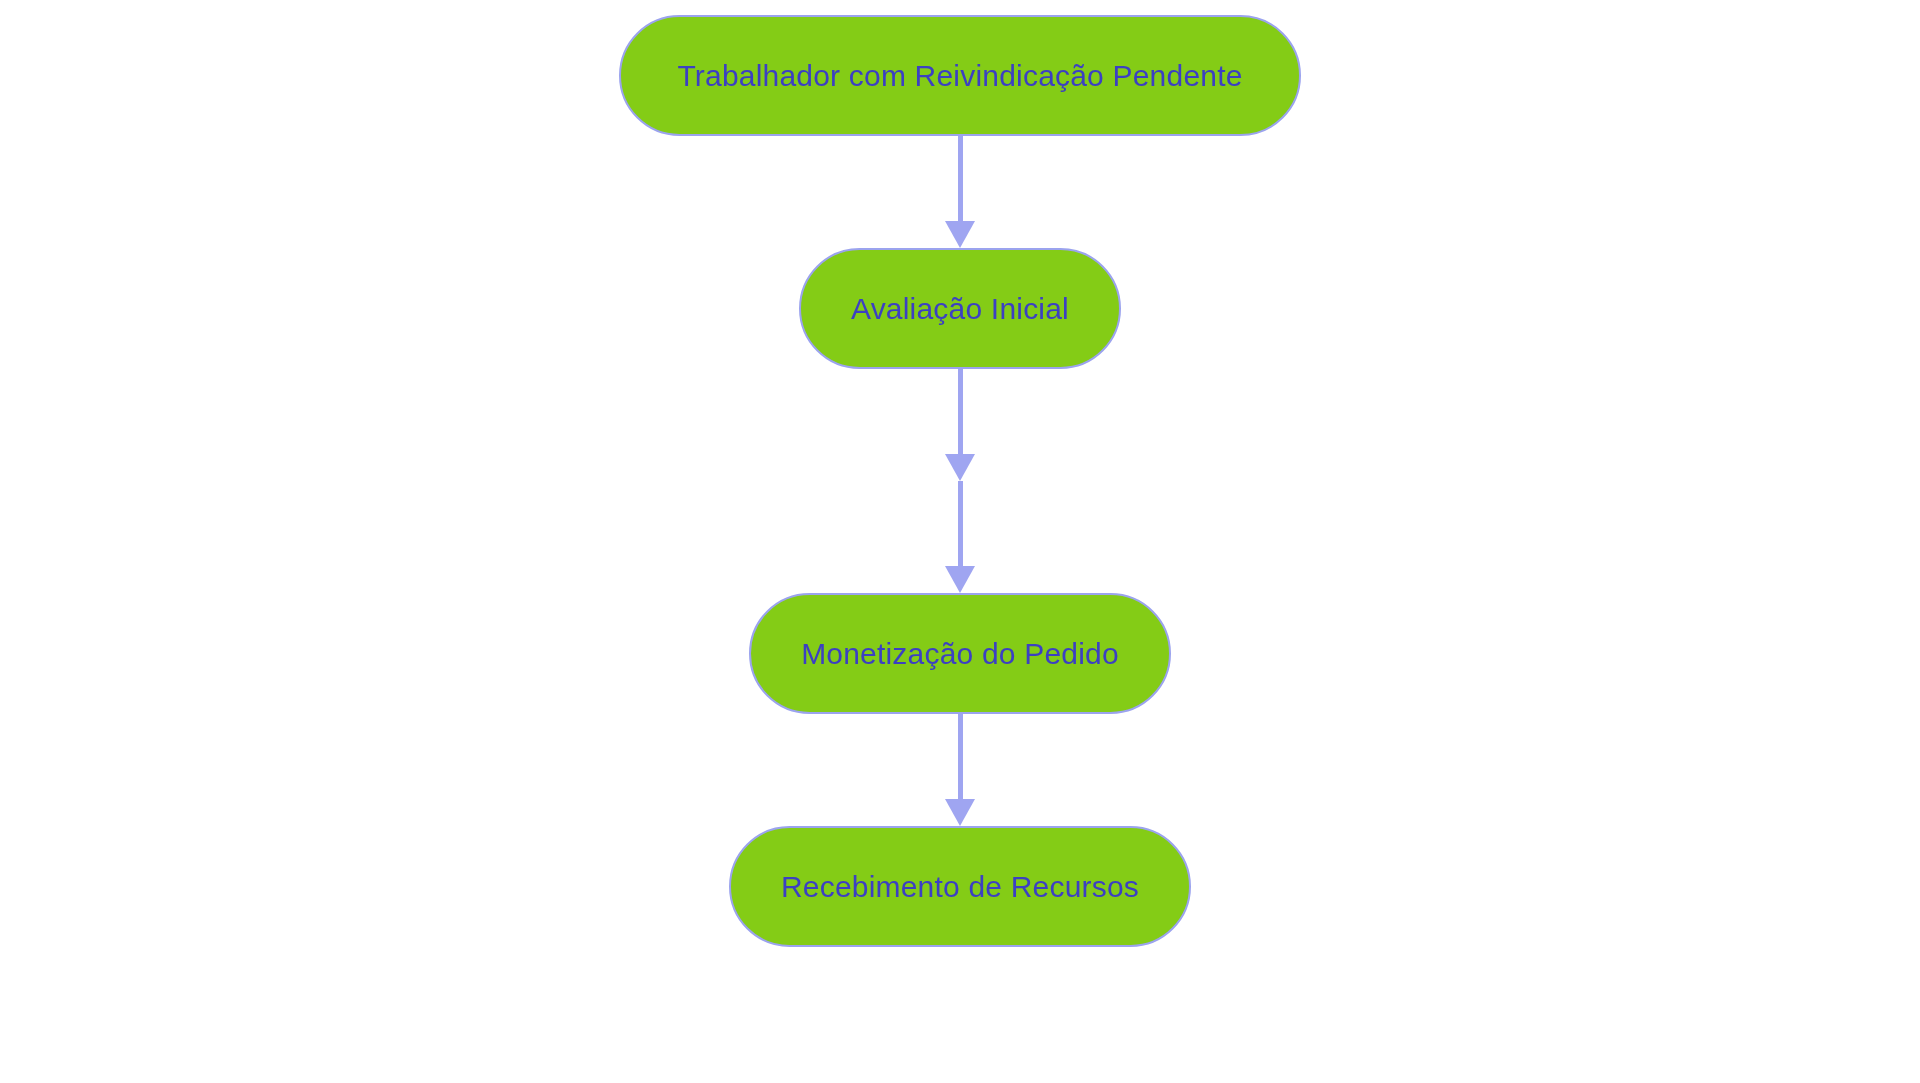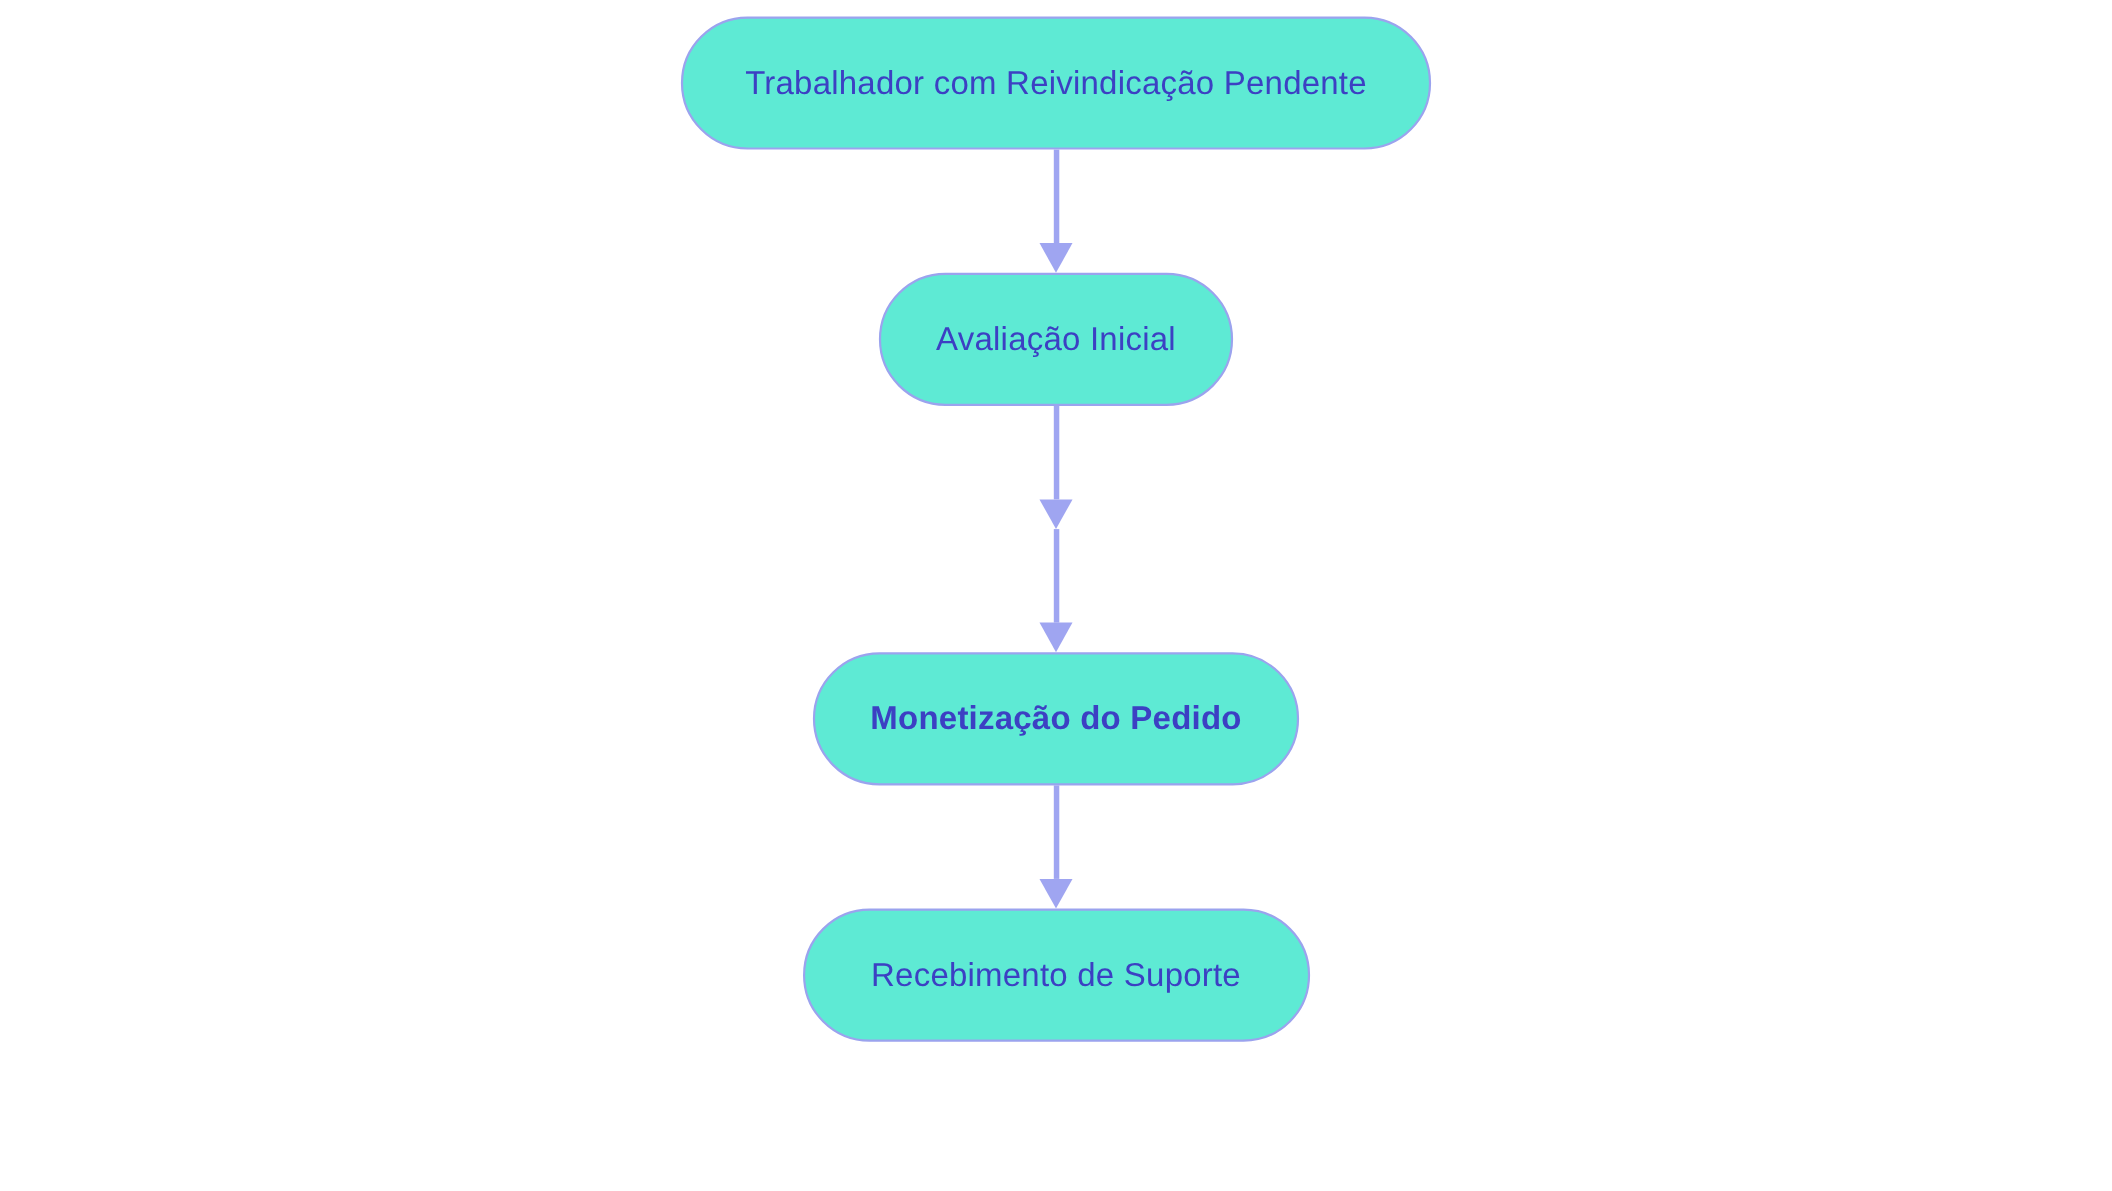--- a/index.html
+++ b/index.html
@@ -19,36 +19,36 @@
     box-sizing: border-box;
     padding-top: 15px;
     display: flex;
     flex-direction: column;
     align-items: center;
   }
   .node {
     flex: 0 0 auto;
     height: 121px;
     box-sizing: border-box;
-    background: #5eead4;
+    background: #84cc16;
     border: 2px solid #9ba3ee;
     border-radius: 60.5px;
     display: flex;
     align-items: center;
     justify-content: center;
     padding: 0 50px;
     color: #3c40c3;
     font-size: 30px;
     letter-spacing: 0.2px;
     white-space: nowrap;
   }
   .node.wide   { min-width: 682px; }
   .node.n2     { min-width: 304px; }
   .node.n3     { min-width: 353px; }
-  .node.n4     { min-width: 421px; font-weight: bold; }
+  .node.n4     { min-width: 421px; }
   .node.n5     { min-width: 461px; }
   .arrow {
     flex: 0 0 auto;
     height: 112px;
     display: flex;
     flex-direction: column;
     align-items: center;
   }
   .arrow .line {
     width: 5px;
@@ -95,16 +95,16 @@
   <div class="node n4">
     <span>Monetização do Pedido</span>
   </div>
 
   <div class="arrow">
     <div class="line"></div>
     <div class="head"></div>
   </div>
 
   <div class="node n5">
-    <span>Recebimento de Suporte</span>
+    <span>Recebimento de Recursos</span>
   </div>
 
 </div>
 
 </body></html>

